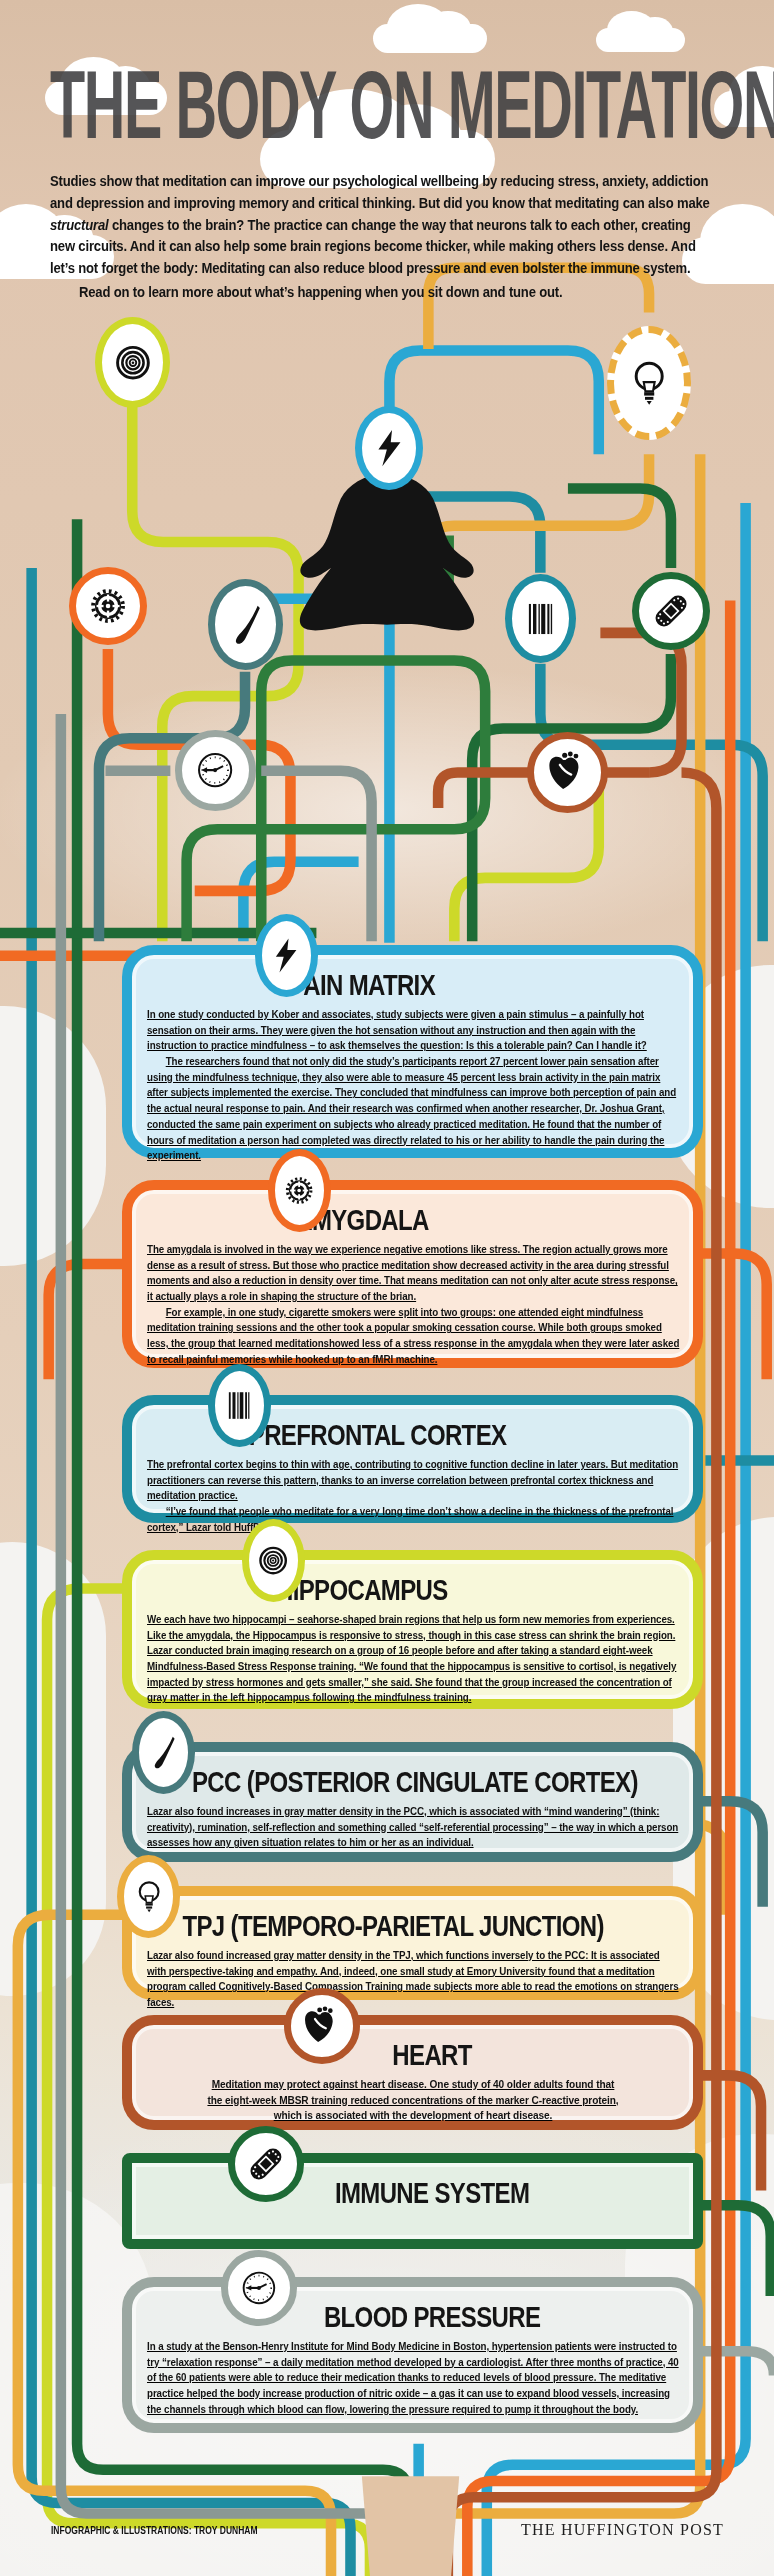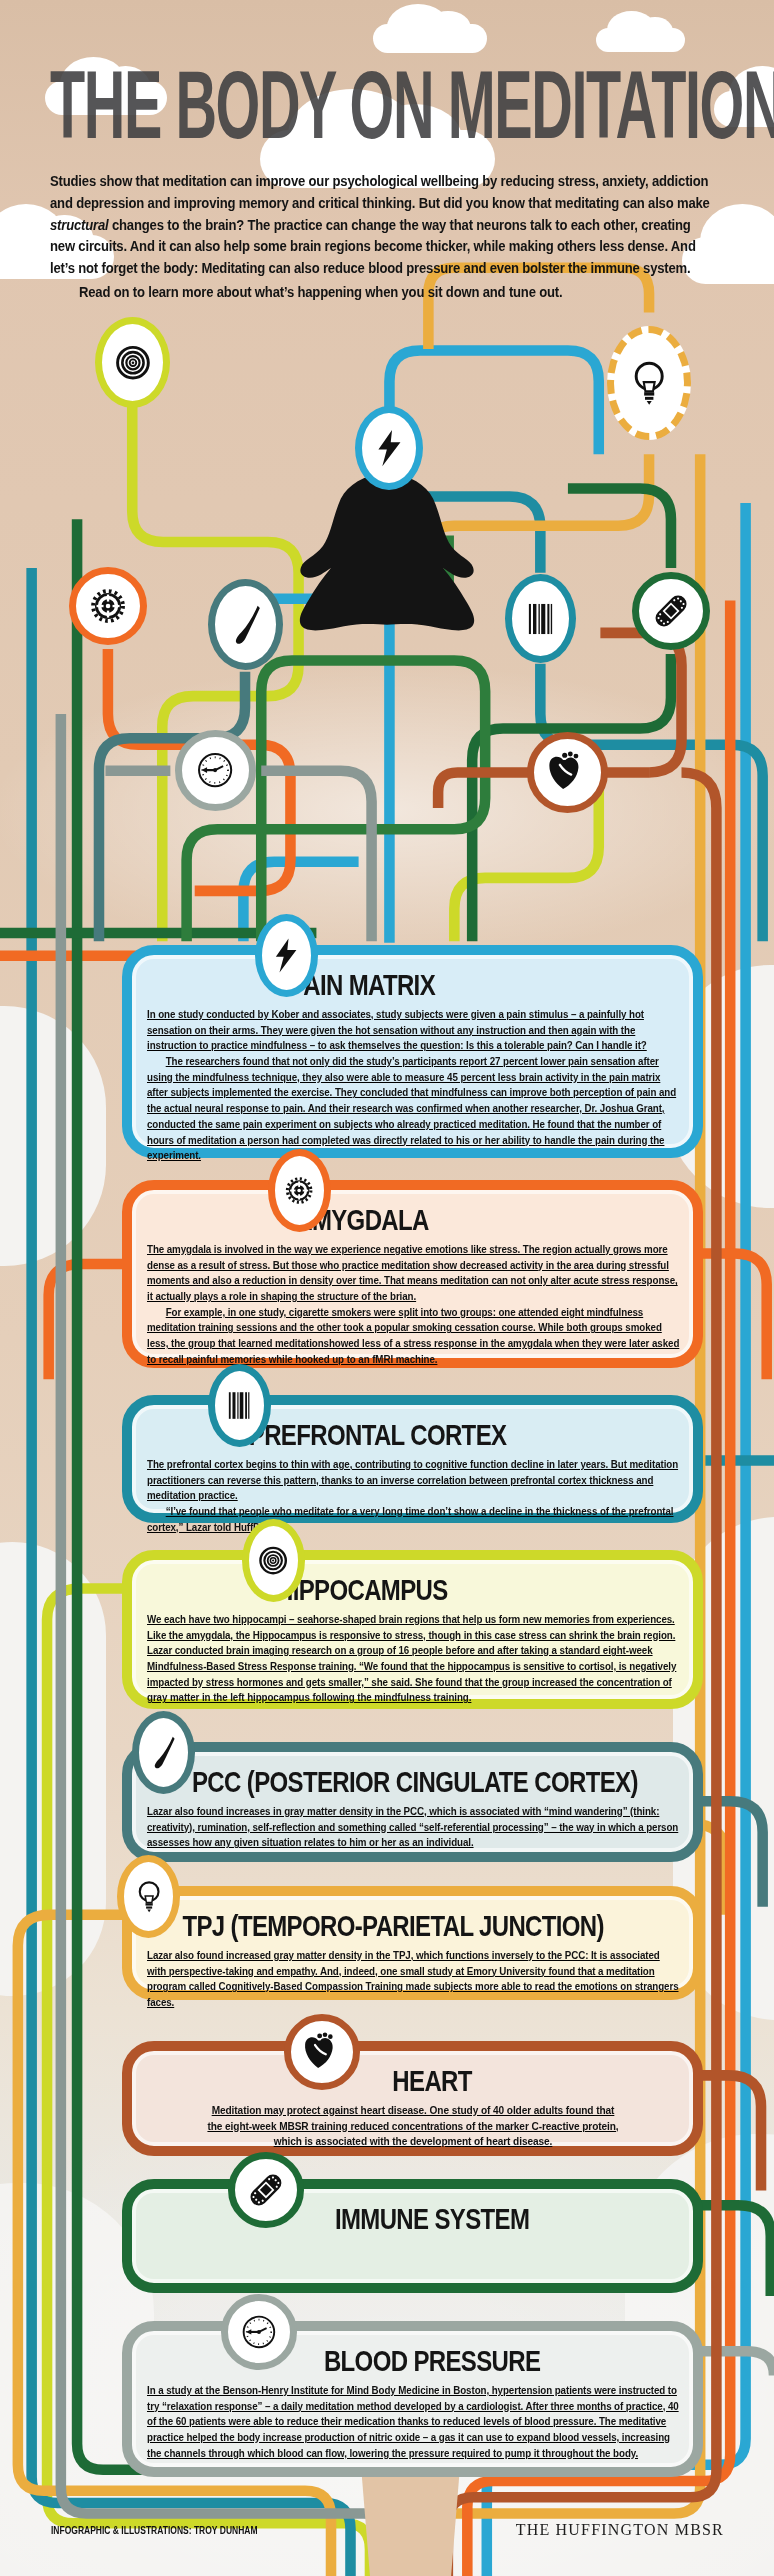--- a/index.html
+++ b/index.html
@@ -321,21 +321,21 @@
     <path d="M46 4 C40 18 32 31 24 40 C17 47 14 53 18 55.5 C22 58 27.5 53 30.5 46 C36.5 34 43 20 49 7 Z" fill="#111"></path>
   </svg>
         </div>
     <h2 class="card-title" style="padding-left: 75px;">PCC (POSTERIOR CINGULATE CORTEX)</h2>
     <div class="card-body">
           <div class="bwrap">
             <p>Lazar also found increases in gray matter density in the PCC, which is associated with “mind wandering” (think: creativity), rumination, self-reflection and something called “self-referential processing” – the way in which a person assesses how any given situation relates to him or her as an individual.</p>
           </div>
         </div>
   </section>
-      <section class="card left" style="--bc: #ebad3f; --fill: #fbf3da; height: 114px; margin-bottom: 41px;">
+      <section class="card left" style="--bc: #ebad3f; --fill: #fbf3da; height: 114px; margin-bottom: 15px;">
     <div class="badge" style="left: -14.6px;">
           <svg viewBox="0 0 60 60">
     <circle cx="30" cy="22" r="15.5" fill="#fff" stroke="#111" stroke-width="3.5"></circle>
     <path d="M23.5 29 L36.5 29 L34.5 40 L25.5 40 Z" fill="#fff" stroke="#111" stroke-width="2.5"></path>
     <rect x="24" y="41" width="12" height="4" fill="#111"></rect>
     <rect x="25" y="46.5" width="10" height="3.5" fill="#111"></rect>
     <path d="M27 51.5 L33 51.5 L30 56 Z" fill="#111"></path>
   </svg>
         </div>
     <h2 class="card-title" style="padding-left: 63px;">TPJ (TEMPORO-PARIETAL JUNCTION)</h2>
@@ -355,21 +355,21 @@
     <path d="M21 21 C25 27 30 31 35 33" stroke="#fff" stroke-width="3" fill="none" stroke-linecap="round"></path>
   </svg>
         </div>
     <h2 class="card-title">HEART</h2>
     <div class="card-body">
           <div class="bwrap">
             <p>Meditation may protect against heart disease. One study of 40 older adults found that the eight-week MBSR training reduced concentrations of the marker C-reactive protein, which is associated with the development of heart disease.</p>
           </div>
         </div>
   </section>
-      <section class="card center" style="--bc: #1e6b36; --fill: #e4efe4; height: 114px; margin-bottom: 28px;">
+      <section class="card center" style="--bc: #1e6b36; --fill: #e4efe4; height: 96px; margin-bottom: 28px; border-radius: 8px;">
     <div class="badge" style="left: 96px;">
           <svg viewBox="0 0 60 60">
     <g transform="rotate(-45 30 30)">
       <rect x="6" y="19" width="48" height="22" rx="11" fill="#111"></rect>
       <g fill="#fff">
                 <circle cx="12" cy="25" r="1.4"></circle>
                 <circle cx="12" cy="30" r="1.4"></circle>
                 <circle cx="12" cy="35" r="1.4"></circle>
       <circle cx="17" cy="23" r="1.4"></circle>
                 <circle cx="17" cy="37" r="1.4"></circle>
@@ -400,16 +400,16 @@
     <div class="card-body" style="text-align: left;">
           <div class="bwrap" style="text-align: left; width: 600px; margin: 0px; transform-origin: 0px 0px; transform: scaleX(0.89);">
             <p>In a study at the Benson-Henry Institute for Mind Body Medicine in Boston, hypertension patients were instructed to try “relaxation response” – a daily meditation method developed by a cardiologist. After three months of practice, 40 of the 60 patients were able to reduce their medication thanks to reduced levels of blood pressure. The meditative practice helped the body increase production of nitric oxide – a gas it can use to expand blood vessels, increasing the channels through which blood can flow, lowering the pressure required to pump it throughout the body.</p>
           </div>
         </div>
   </section>
     </div>
 
   <footer id="footer">
     <div id="credit">INFOGRAPHIC &amp; ILLUSTRATIONS: TROY DUNHAM</div>
-    <div id="brand">THE HUFFINGTON MBSR</div>
+    <div id="brand">THE HUFFINGTON POST</div>
   </footer>
 </div>
 
 
 </body></html>

